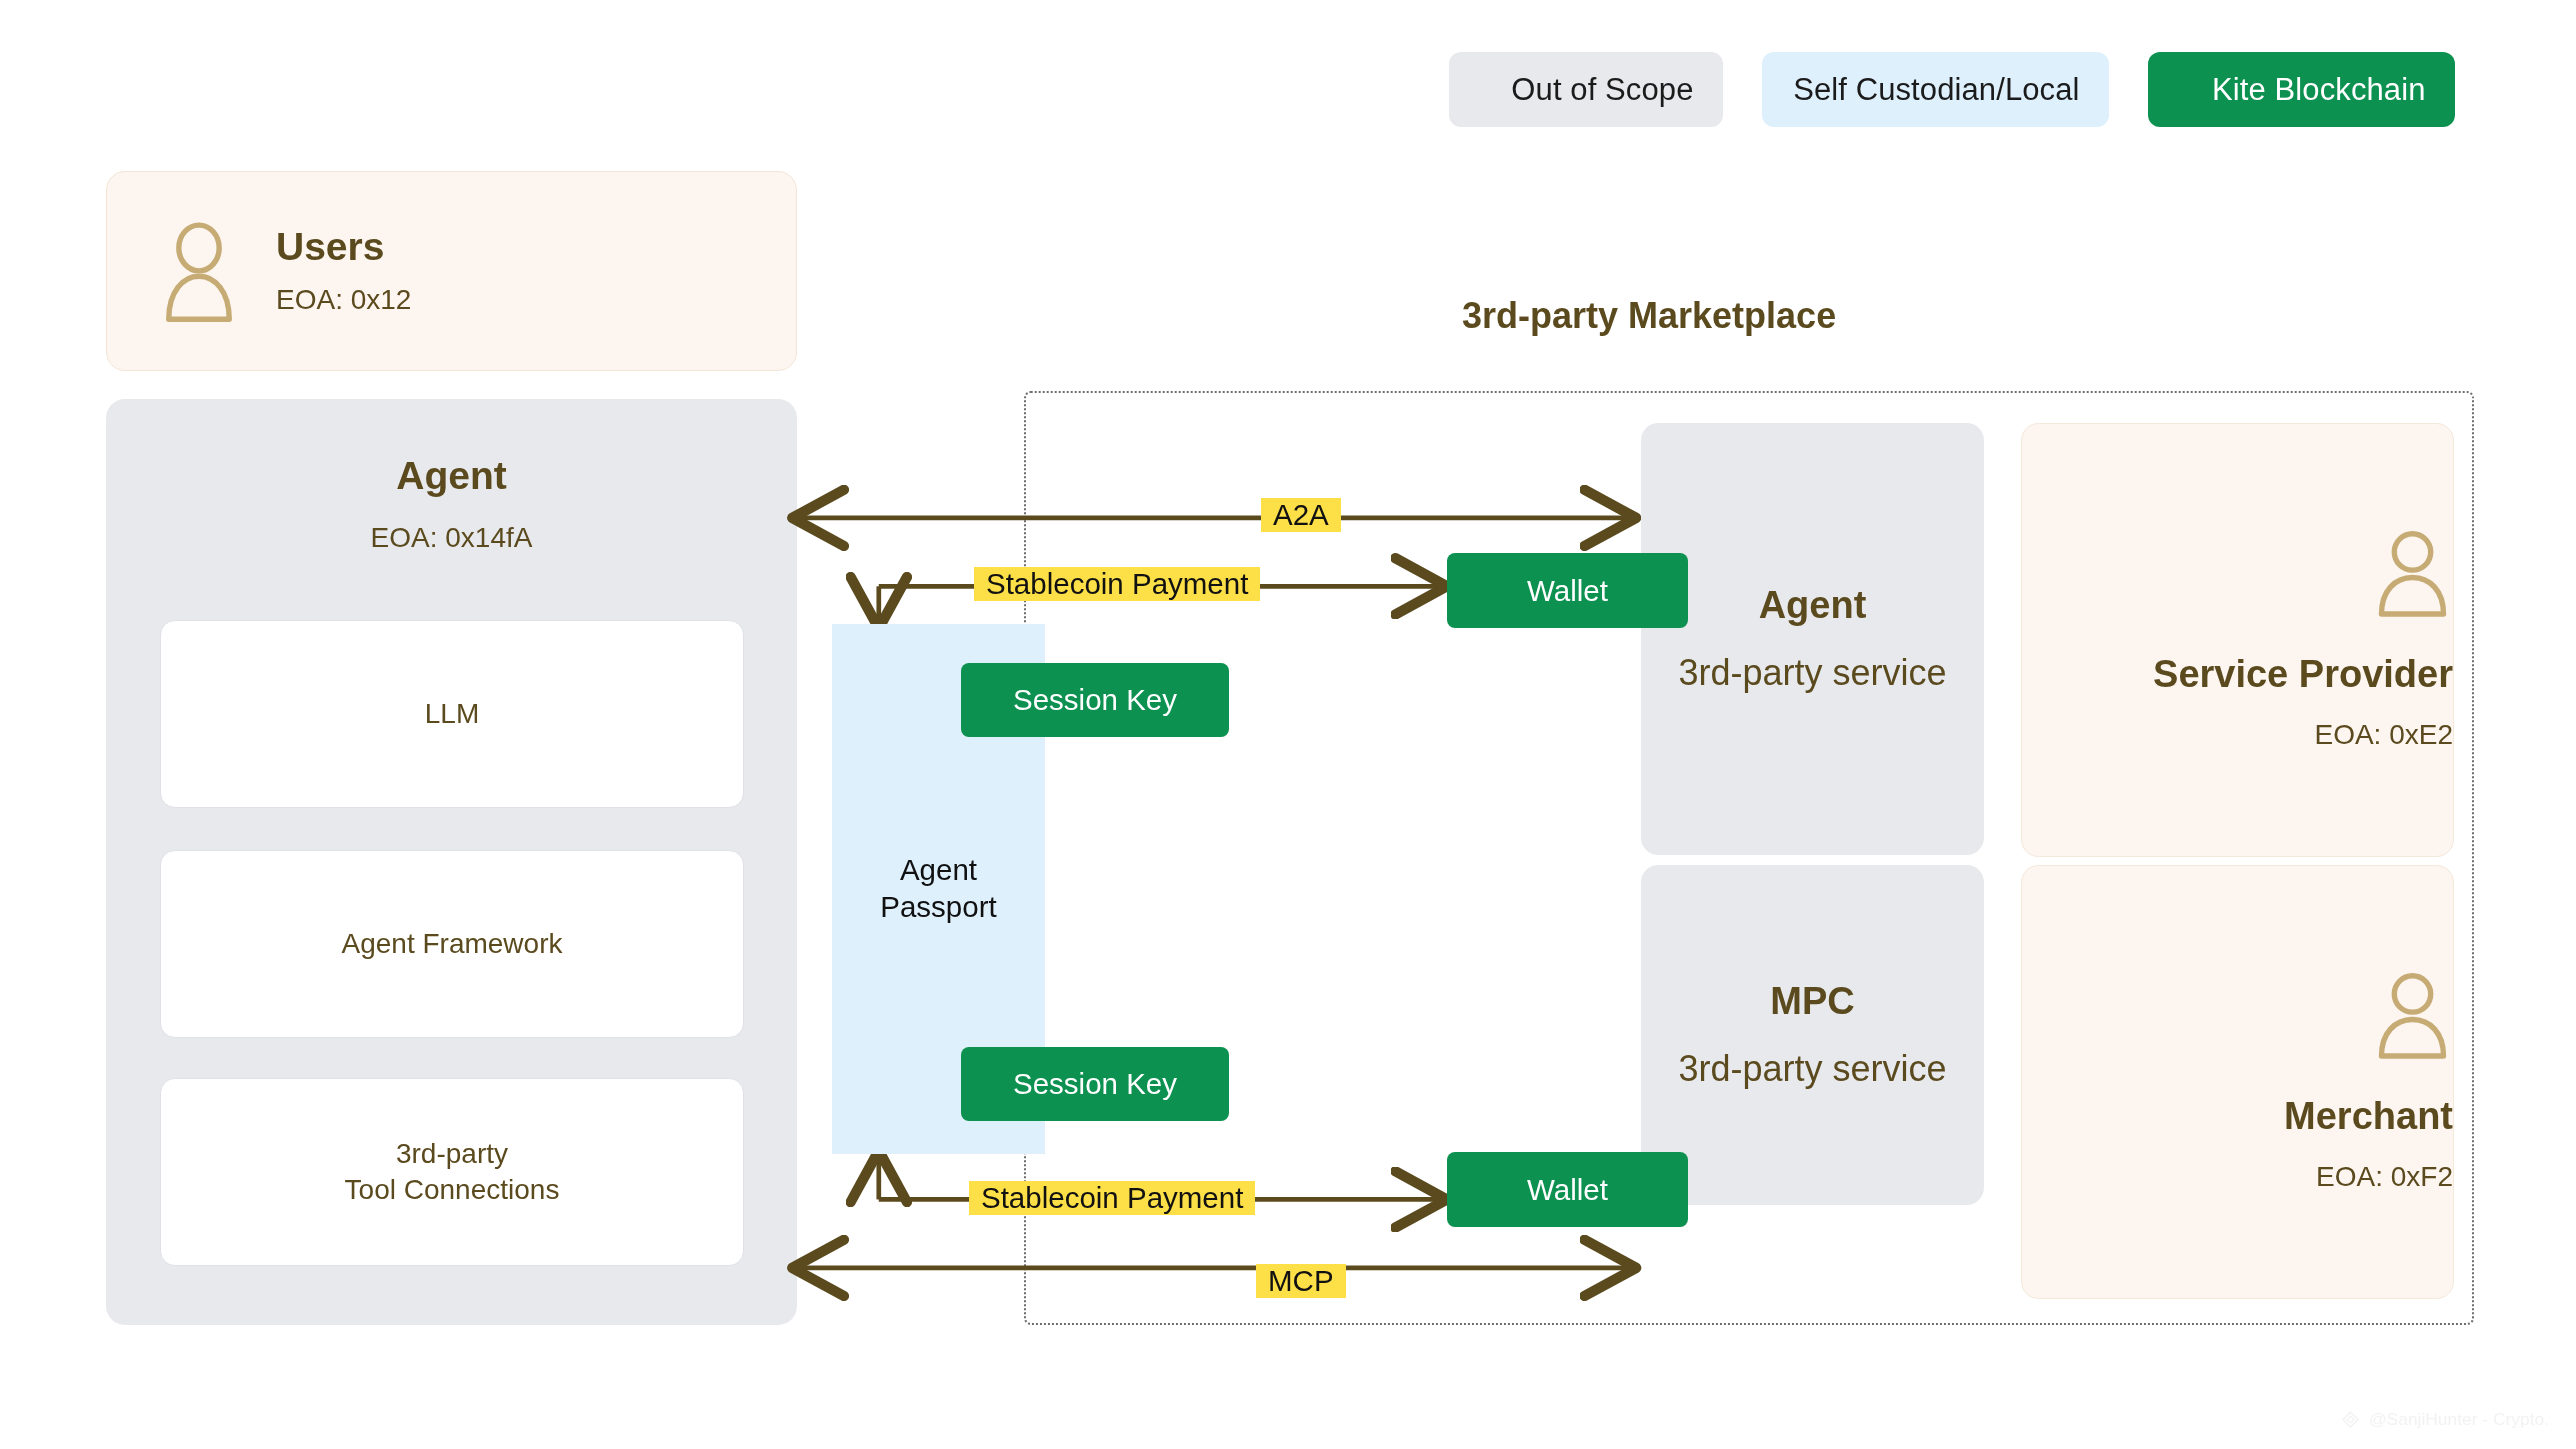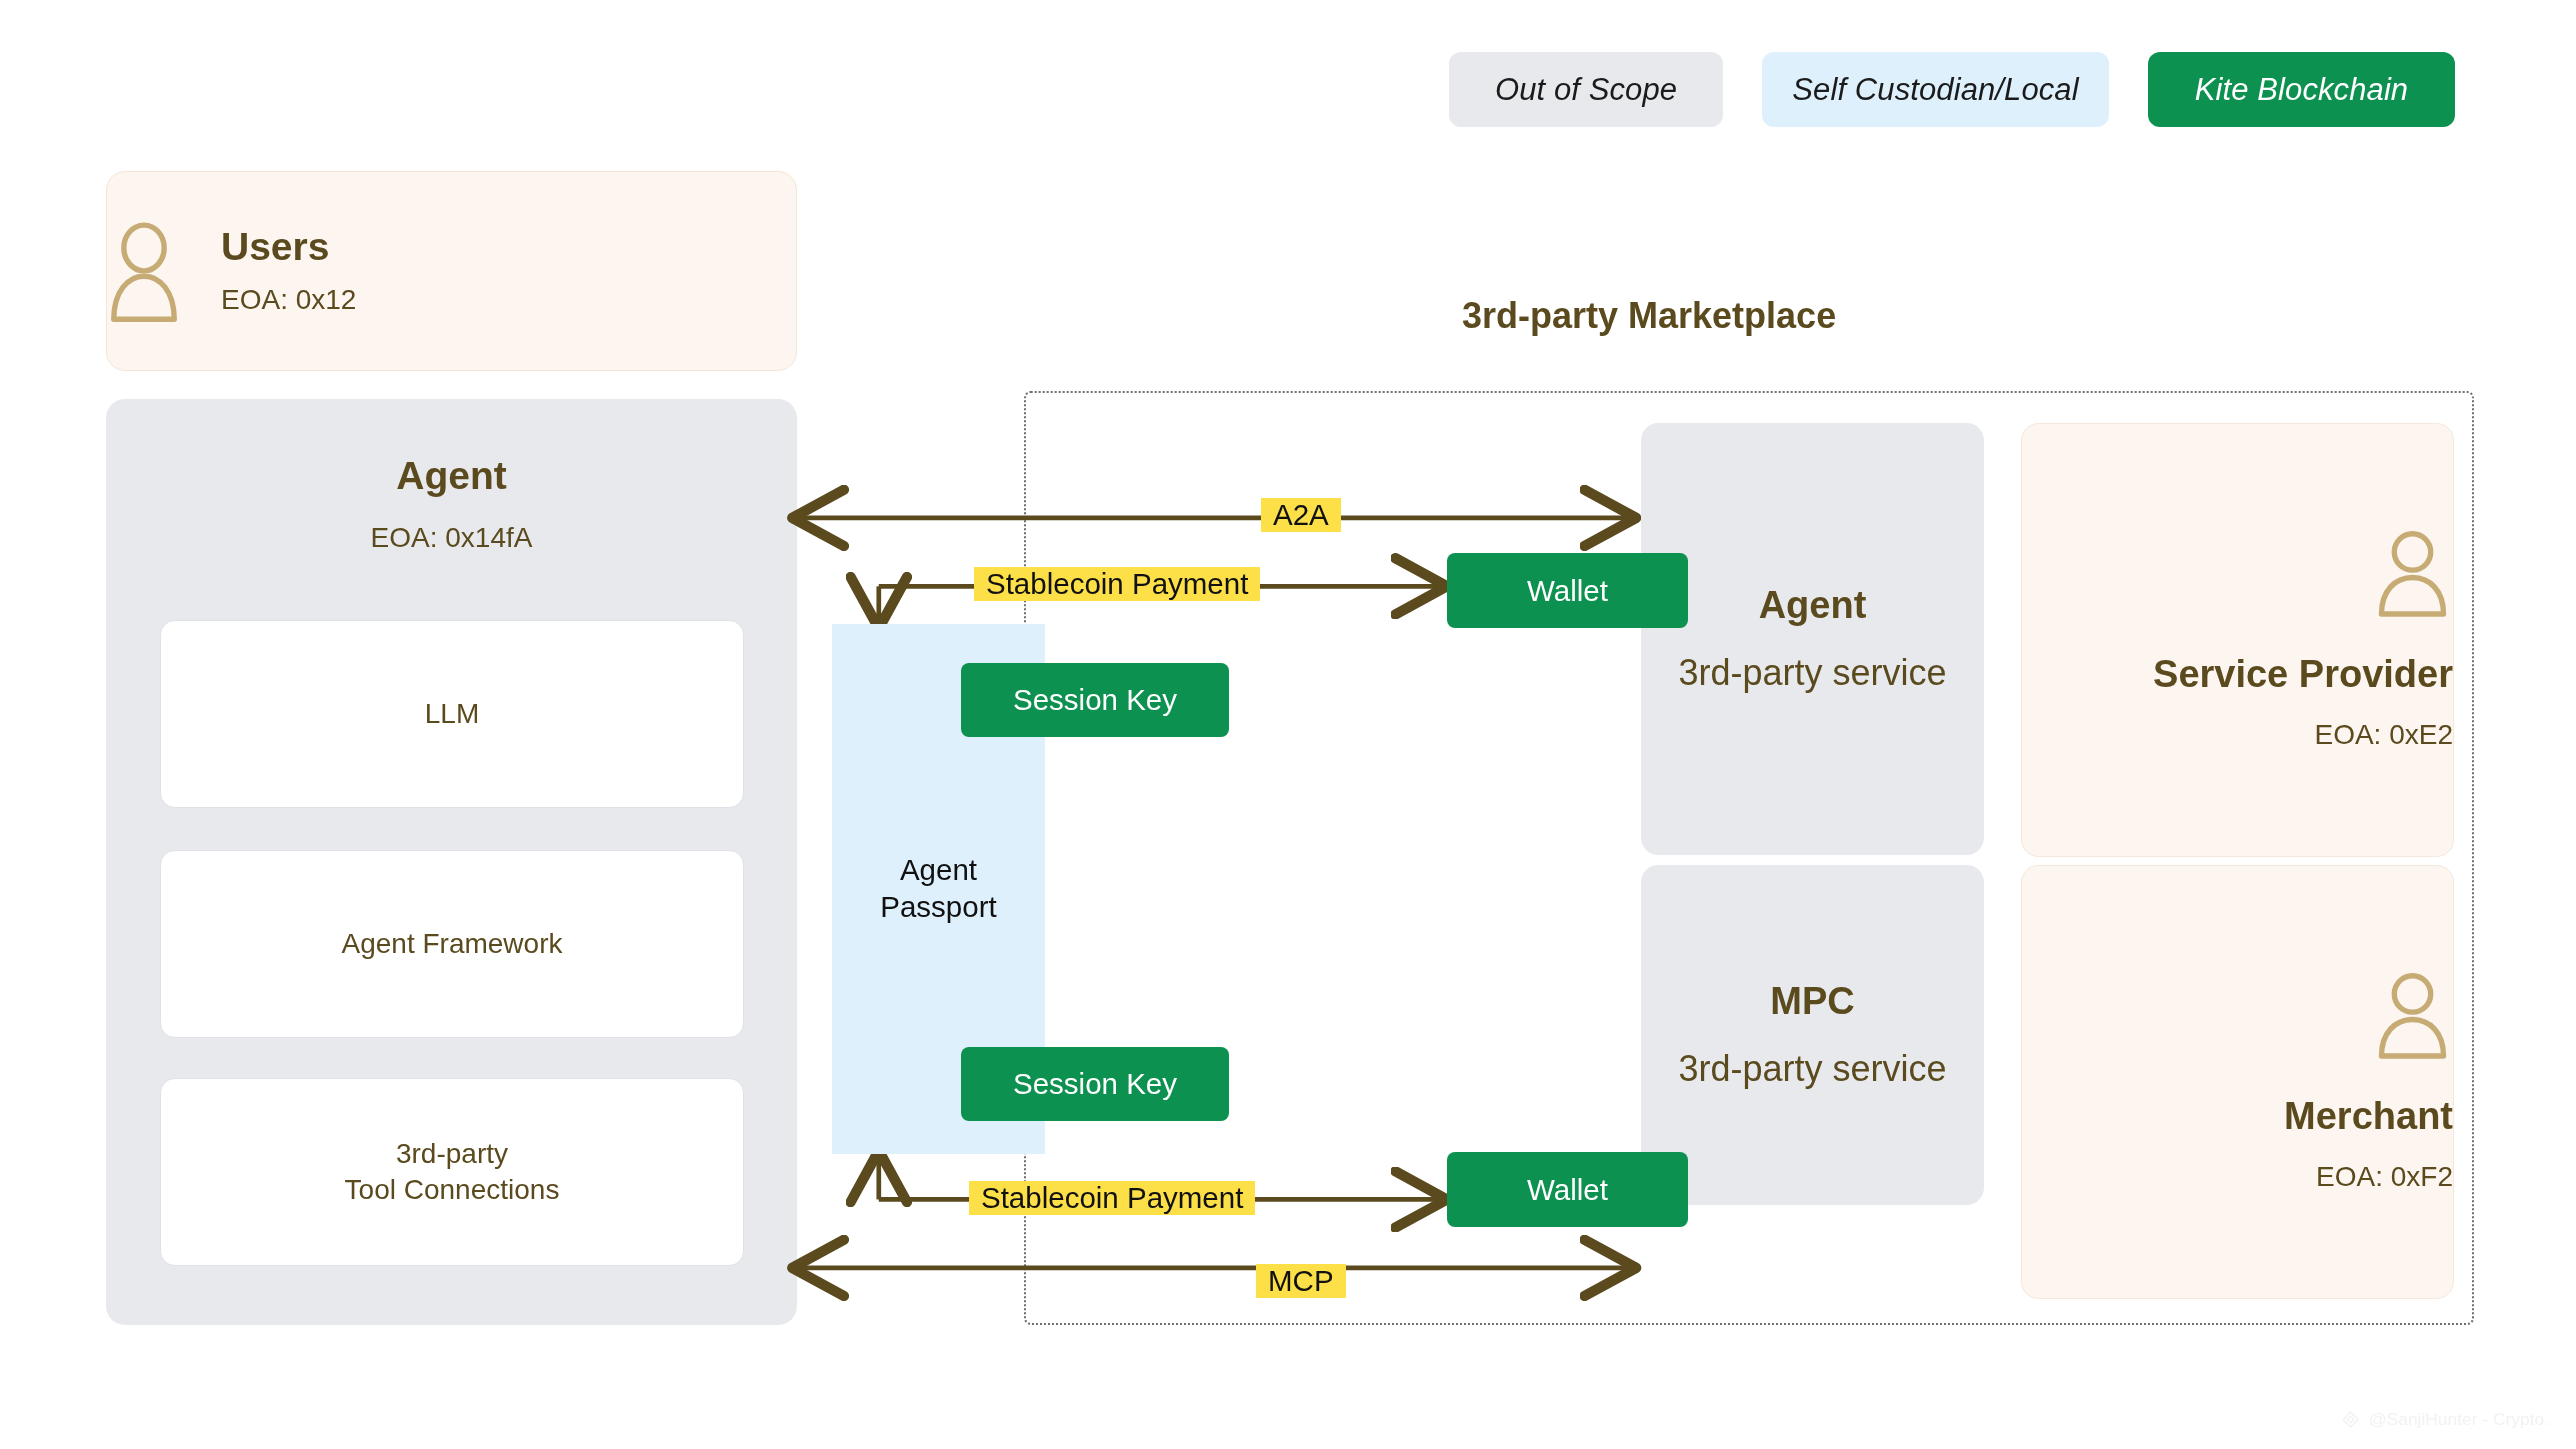--- a/index.html
+++ b/index.html
@@ -27,44 +27,44 @@
     left: 1449px;
     top: 52px;
     display: flex;
     gap: 39px;
     align-items: stretch;
   }
   .legend-chip {
     border-radius: 12px;
     display: flex;
     align-items: center;
-    justify-content: center;
+    justify-content: flex-end;
     font-size: 31px;
     padding: 0 29.5px;
     height: 75px;
     white-space: nowrap;
     letter-spacing: 0.1px;
-    font-style: italic;
   }
   .chip-gray  { background: #e8e9ed; color: #1b1b1b; min-width: 215px; }
   .chip-blue  { background: #dff0fd; color: #1b1b1b; min-width: 288px; }
   .chip-green { background: #0d9150; color: #ffffff; min-width: 248px; }
 
   
   .users-card {
     position: absolute;
     left: 106px;
     top: 171px;
     width: 691px;
     height: 200px;
     background: #fdf5ef;
     border: 1.3px solid #f3e6d6;
     border-radius: 19px;
     display: flex;
     align-items: center;
+    padding-left: 55px;
     box-sizing: border-box;
   }
   .users-icon { width: 74px; height: 101px; flex: 0 0 auto; }
   .users-text { margin-left: 40px; }
   .users-title {
     font-size: 39px;
     font-weight: bold;
     color: #5a4a1e;
     line-height: 1.1;
   }

